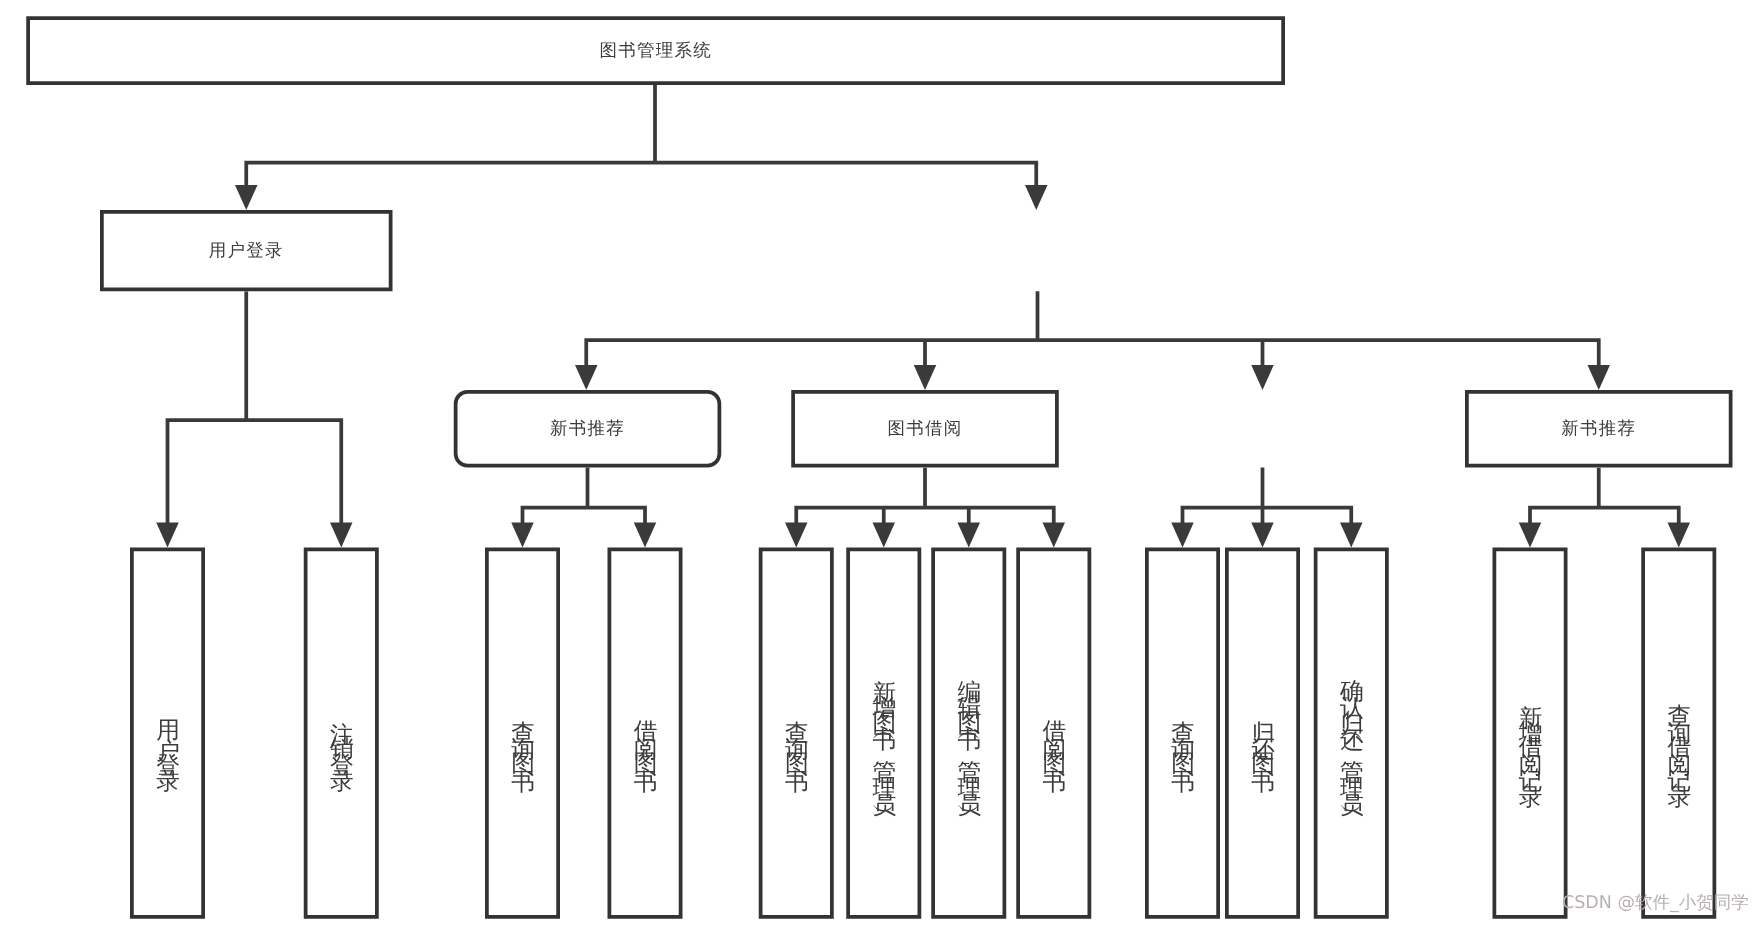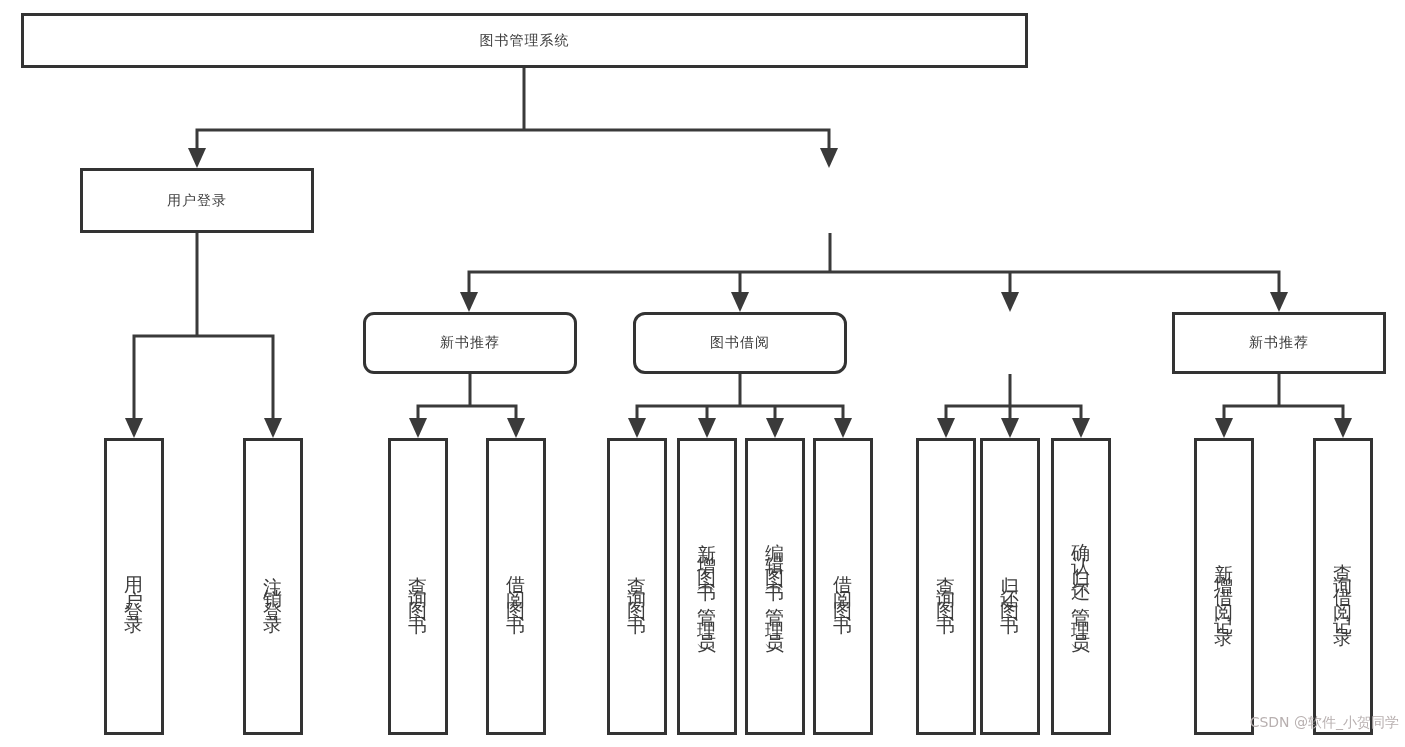--- a/index.html
+++ b/index.html
@@ -78,21 +78,21 @@
     <span class="hlabel">图书管理系统</span>
   </div>
 
   <div class="box lvl2" style="left:80px;width:234px;">
     <span class="hlabel">用户登录</span>
   </div>
 
   <div class="box lvl3" style="left:363px;border-radius:11px;">
     <span class="hlabel">新书推荐</span>
   </div>
-  <div class="box lvl3" style="left:633px;border-radius:12px;">
+  <div class="box lvl3" style="left:633px;">
     <span class="hlabel">图书借阅</span>
   </div>
   <div class="box lvl3" style="left:1172px;">
     <span class="hlabel">新书推荐</span>
   </div>
 
   <div class="box leaf" style="left:104px;">
     <span class="vlabel">用户登录</span>
   </div>
   <div class="box leaf" style="left:243px;">

